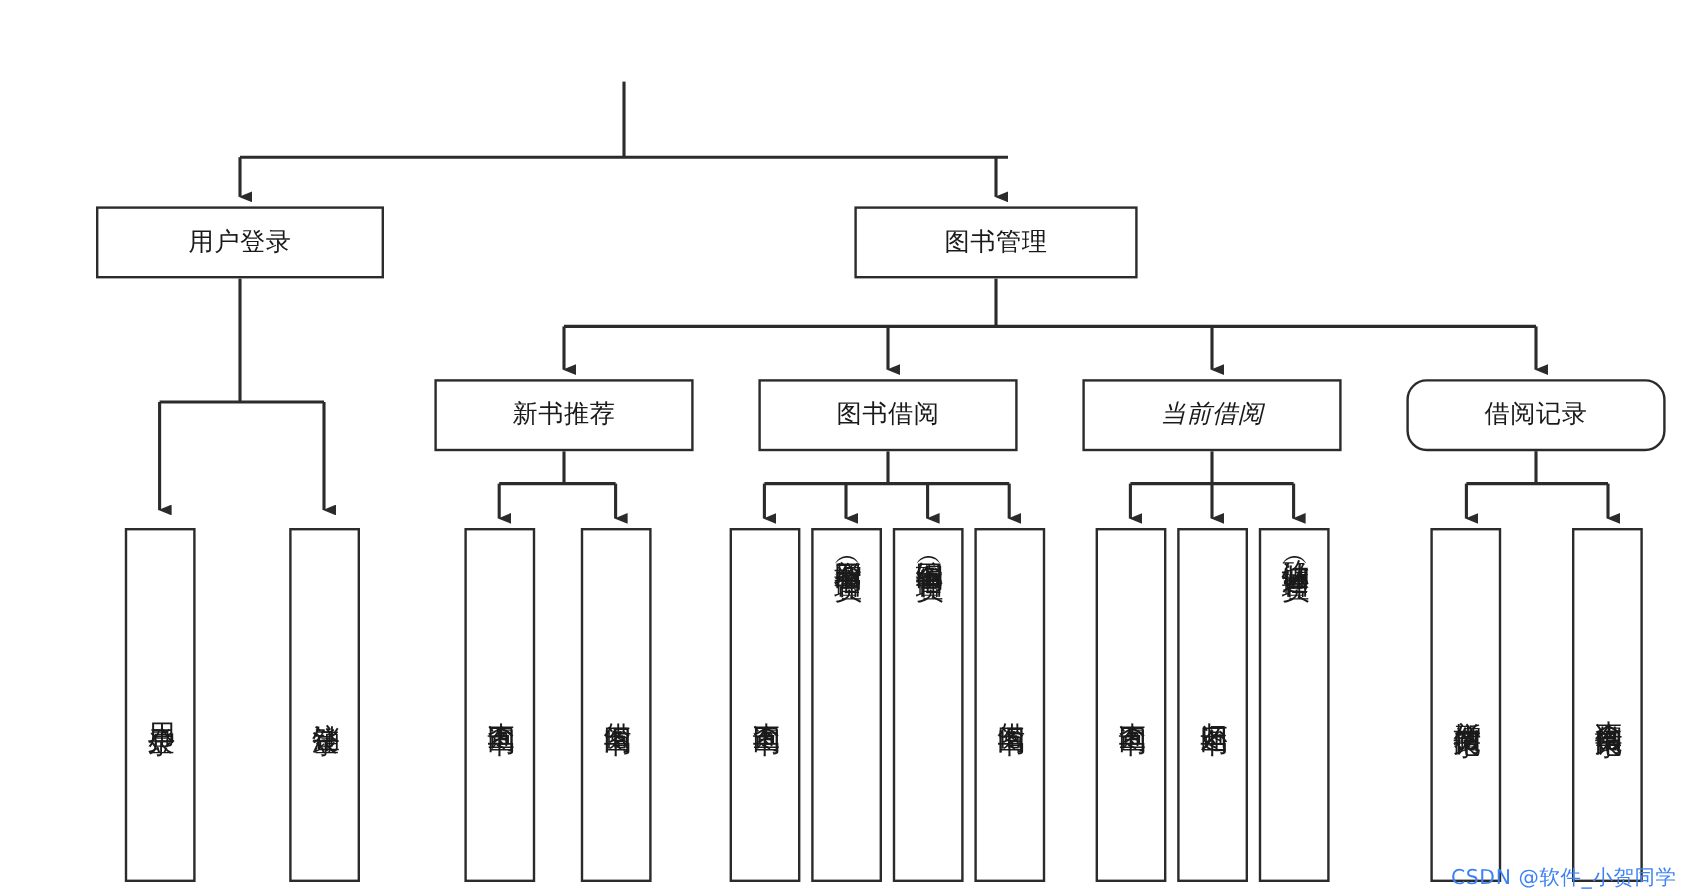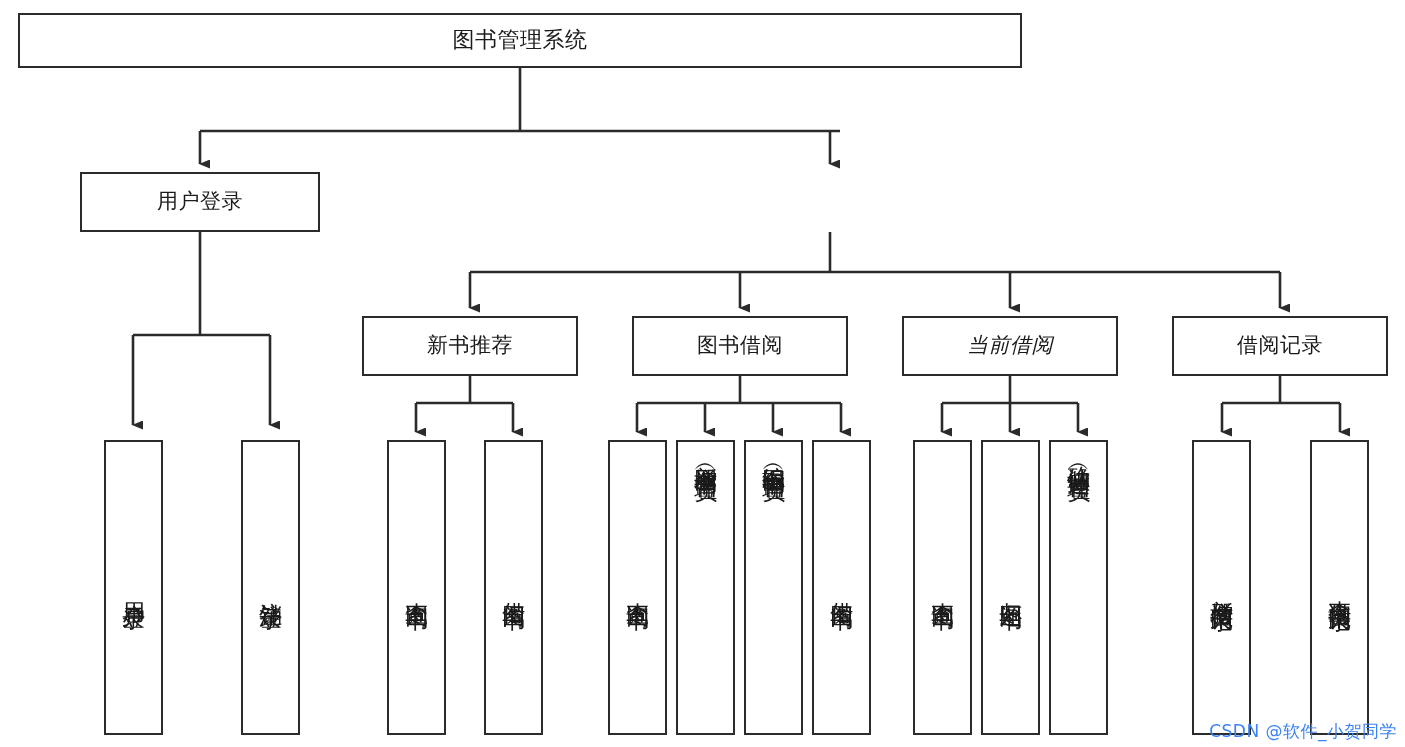--- a/index.html
+++ b/index.html
@@ -128,38 +128,38 @@
       <path d="M1010,403 L1010,432" marker-end="url(#arrow)"></path>
       <path d="M1078,403 L1078,432" marker-end="url(#arrow)"></path>
 
       <path d="M1280,376 L1280,403"></path>
       <path d="M1222,403 L1340,403"></path>
       <path d="M1222,403 L1222,432" marker-end="url(#arrow)"></path>
       <path d="M1340,403 L1340,432" marker-end="url(#arrow)"></path>
     </g>
   </svg>
 
-  <div class="node horiz root" style="left:18px; top:13px; width:1004px; height:55px;">
-    <span class="label">图书管理系统</span>
-  </div>
 
   <div class="node horiz" style="left:80px; top:172px; width:240px; height:60px;">
     <span class="label">用户登录</span>
   </div>
+  <div class="node horiz" style="left:712px; top:172px; width:236px; height:60px;">
+    <span class="label">图书管理</span>
+  </div>
 
   <div class="node horiz" style="left:362px; top:316px; width:216px; height:60px;">
     <span class="label">新书推荐</span>
   </div>
   <div class="node horiz" style="left:632px; top:316px; width:216px; height:60px;">
     <span class="label">图书借阅</span>
   </div>
   <div class="node horiz" style="left:902px; top:316px; width:216px; height:60px;font-style:italic;">
     <span class="label">当前借阅</span>
   </div>
-  <div class="node horiz" style="left:1172px; top:316px; width:216px; height:60px;">
+  <div class="node horiz" style="left:1172px; top:316px; width:216px; height:60px;border-radius:17px;">
     <span class="label">借阅记录</span>
   </div>
 
   <div class="node vert centered" style="left:104px; top:440px; width:59px; height:295px;">
     <span class="label">用户登录</span>
   </div>
   <div class="node vert centered" style="left:241px; top:440px; width:59px; height:295px;">
     <span class="label">注销登录</span>
   </div>
 

